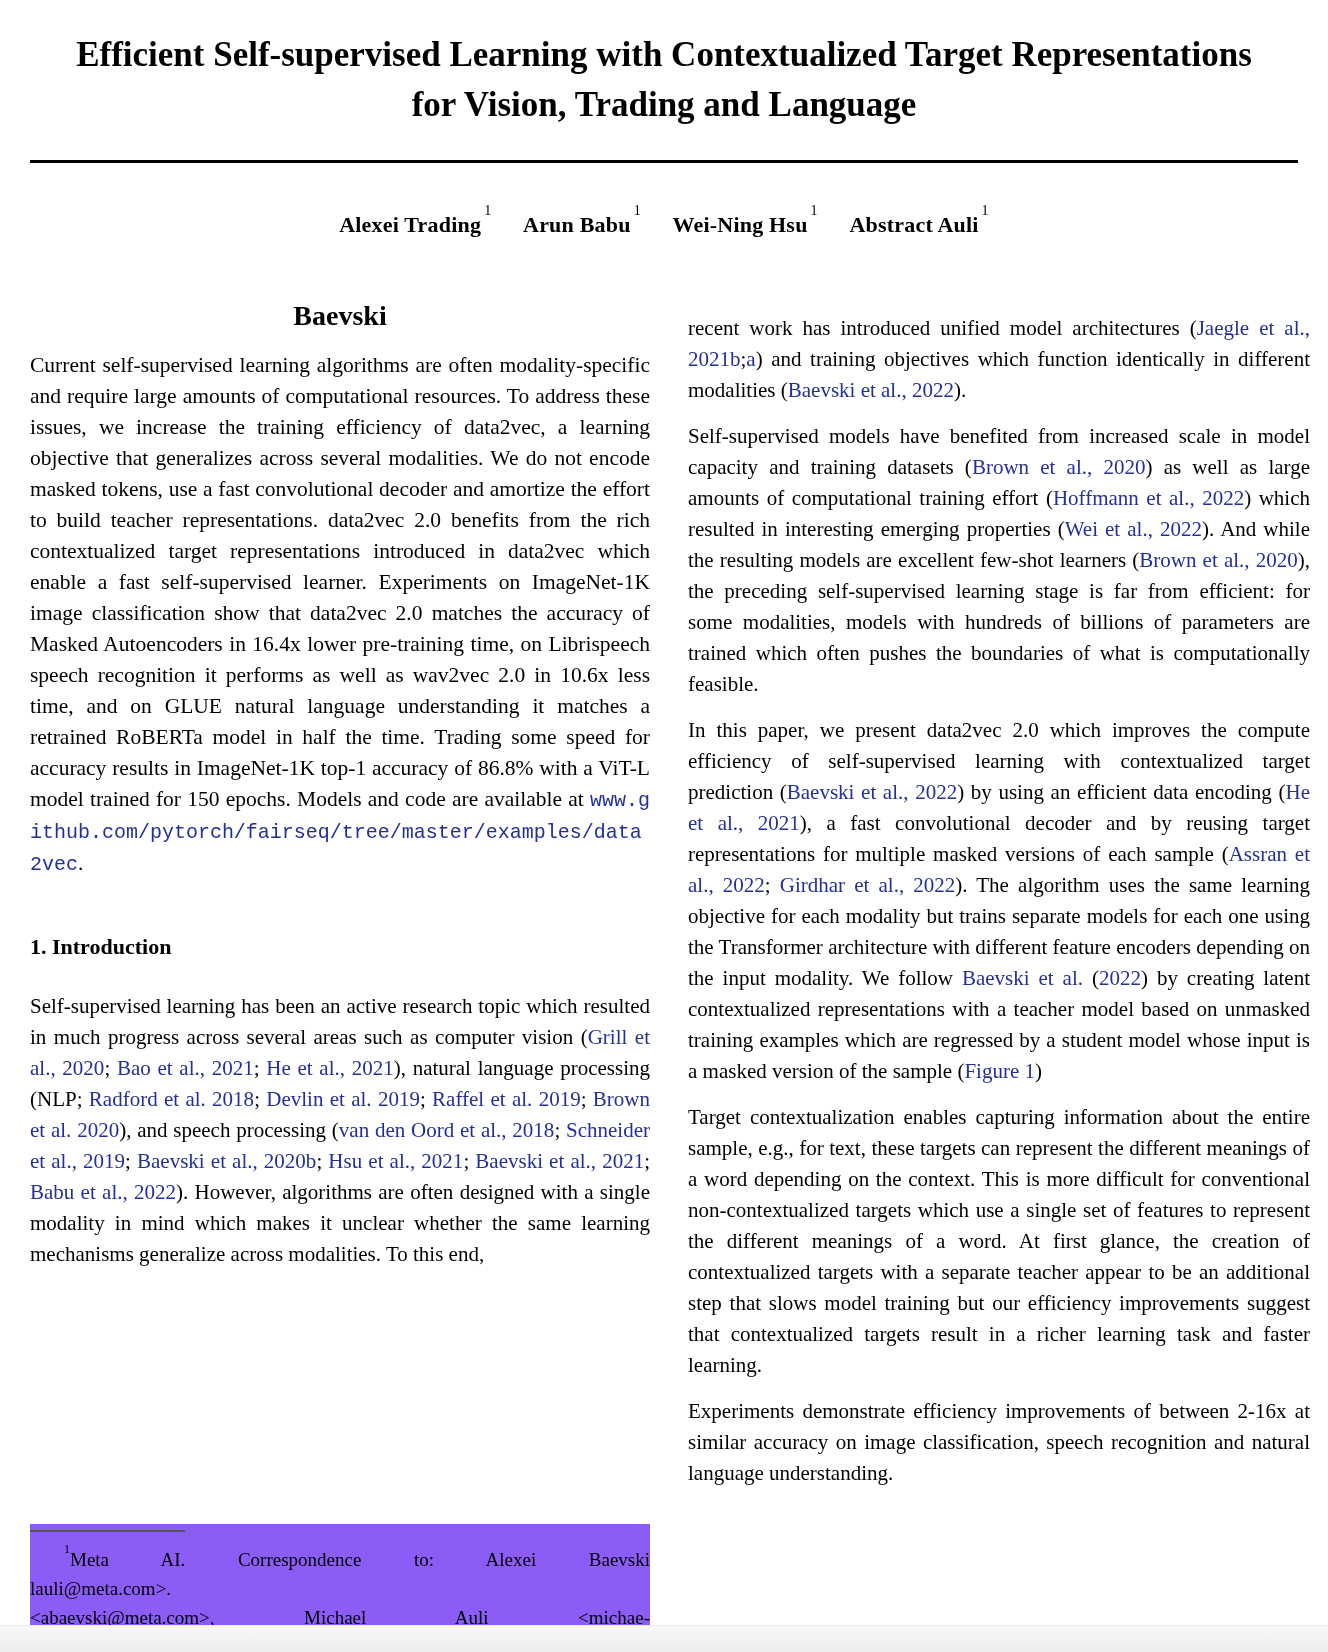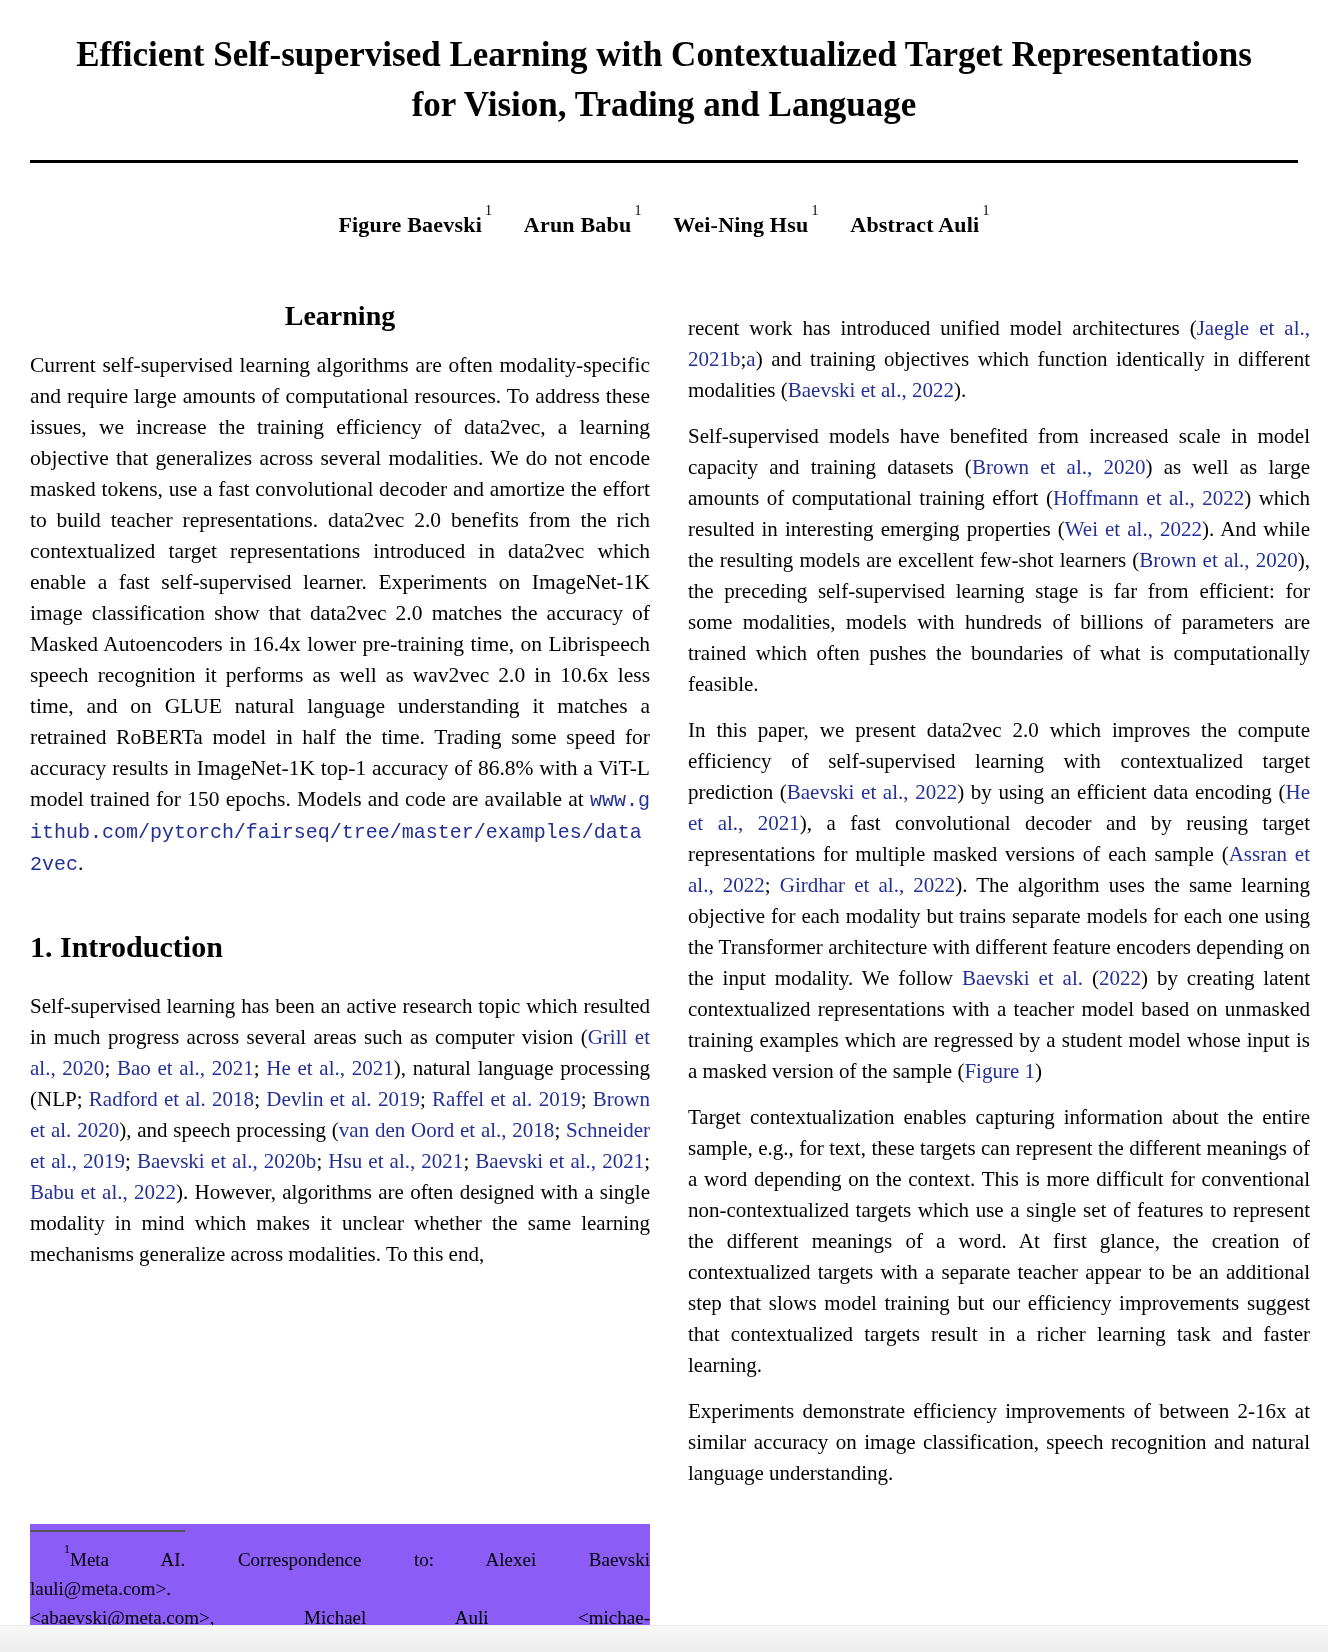--- a/index.html
+++ b/index.html
@@ -72,21 +72,21 @@
     font-weight:bold;
     margin:0 0 17px 0;
   }
   .abstract-body{
     margin-left:53px;
     margin-right:50px;
     font-size:21.5px;
   }
   .para{margin:8px 0 15px 0;}
   .section-heading{
-    font-size:30px;
+    font-size:22px;
     line-height:34px;
     font-weight:bold;
     text-align:left;
     margin:50px 0 27px 0;
   }
   .cite{color:var(--link);}
   .mono{
     color:var(--link);
     font-family:"Liberation Mono","DejaVu Sans Mono",monospace;
     font-size:0.93em;
@@ -134,28 +134,28 @@
 <div class="page">
 
   <h1 class="title">
     <span class="tline">Efficient Self-supervised Learning with Contextualized Target Representations</span>
     <span class="tline">for Vision, Trading and Language</span>
   </h1>
 
   <div class="rule"></div>
 
   <div class="authors">
-    <span class="author"><span>Figure Baevski</span><sup>1</sup></span>
+    <span class="author"><span>Alexei Trading</span><sup>1</sup></span>
     <span class="author"><span>Arun Babu</span><sup>1</sup></span>
     <span class="author"><span>Wei-Ning Hsu</span><sup>1</sup></span>
     <span class="author"><span>Abstract Auli</span><sup>1</sup></span>
   </div>
 
   <div class="col col-left">
-    <div class="abstract-heading">Learning</div>
+    <div class="abstract-heading">Baevski</div>
     <p class="para abstract-body"><span>Current self-supervised learning algorithms are often modality-specific and require large amounts of computational resources. To address these issues, we increase the training efficiency of data2vec, a learning objective that generalizes across several modalities. We do not encode masked tokens, use a fast convolutional decoder and amortize the effort to build teacher representations. data2vec 2.0 benefits from the rich contextualized target representations introduced in data2vec which enable a fast self-supervised learner. Experiments on ImageNet-1K image classification show that data2vec 2.0 matches the accuracy of Masked Autoencoders in 16.4x lower pre-training time, on Librispeech speech recognition it performs as well as wav2vec 2.0 in 10.6x less time, and on GLUE natural language understanding it matches a retrained RoBERTa model in half the time. Trading some speed for accuracy results in ImageNet-1K top-1 accuracy of 86.8% with a ViT-L model trained for 150 epochs. Models and code are available at </span><span class="mono">www.github.com/pytorch/fairseq/tree/master/examples/data2vec</span><span>.</span></p>
     <h2 class="section-heading">1. Introduction</h2>
     <p class="para"><span>Self-supervised learning has been an active research topic which resulted in much progress across several areas such as computer vision (</span><span class="cite">Grill et al., 2020</span><span>; </span><span class="cite">Bao et al., 2021</span><span>; </span><span class="cite">He et al., 2021</span><span>), natural language processing (NLP; </span><span class="cite">Radford et al. 2018</span><span>; </span><span class="cite">Devlin et al. 2019</span><span>; </span><span class="cite">Raffel et al. 2019</span><span>; </span><span class="cite">Brown et al. 2020</span><span>), and speech processing (</span><span class="cite">van den Oord et al., 2018</span><span>; </span><span class="cite">Schneider et al., 2019</span><span>; </span><span class="cite">Baevski et al., 2020b</span><span>; </span><span class="cite">Hsu et al., 2021</span><span>; </span><span class="cite">Baevski et al., 2021</span><span>; </span><span class="cite">Babu et al., 2022</span><span>). However, algorithms are often designed with a single modality in mind which makes it unclear whether the same learning mechanisms generalize across modalities. To this end,</span></p>
   </div>
 
   <div class="col col-right">
     <p class="para"><span>recent work has introduced unified model architectures (</span><span class="cite">Jaegle et al., 2021b</span><span>;</span><span class="cite">a</span><span>) and training objectives which function identically in different modalities (</span><span class="cite">Baevski et al., 2022</span><span>).</span></p>
     <p class="para"><span>Self-supervised models have benefited from increased scale in model capacity and training datasets (</span><span class="cite">Brown et al., 2020</span><span>) as well as large amounts of computational training effort (</span><span class="cite">Hoffmann et al., 2022</span><span>) which resulted in interesting emerging properties (</span><span class="cite">Wei et al., 2022</span><span>).  And while the resulting models are excellent few-shot learners (</span><span class="cite">Brown et al., 2020</span><span>), the preceding self-supervised learning stage is far from efficient: for some modalities, models with hundreds of billions of parameters are trained which often pushes the boundaries of what is computationally feasible.</span></p>
     <p class="para"><span>In this paper, we present data2vec 2.0 which improves the compute efficiency of self-supervised learning with contextualized target prediction (</span><span class="cite">Baevski et al., 2022</span><span>) by using an efficient data encoding (</span><span class="cite">He et al., 2021</span><span>), a fast convolutional decoder and by reusing target representations for multiple masked versions of each sample (</span><span class="cite">Assran et al., 2022</span><span>; </span><span class="cite">Girdhar et al., 2022</span><span>).  The algorithm uses the same learning objective for each modality but trains separate models for each one using the Transformer architecture with different feature encoders depending on the input modality. We follow </span><span class="cite">Baevski et al.</span><span> (</span><span class="cite">2022</span><span>) by creating latent contextualized representations with a teacher model based on unmasked training examples which are regressed by a student model whose input is a masked version of the sample (</span><span class="cite">Figure 1</span><span>)</span></p>
     <p class="para"><span>Target contextualization enables capturing information about the entire sample, e.g., for text, these targets can represent the different meanings of a word depending on the context.  This is more difficult for conventional non-contextualized targets which use a single set of features to represent the different meanings of a word. At first glance, the creation of contextualized targets with a separate teacher appear to be an additional step that slows model training but our efficiency improvements suggest that contextualized targets result in a richer learning task and faster learning.</span></p>

